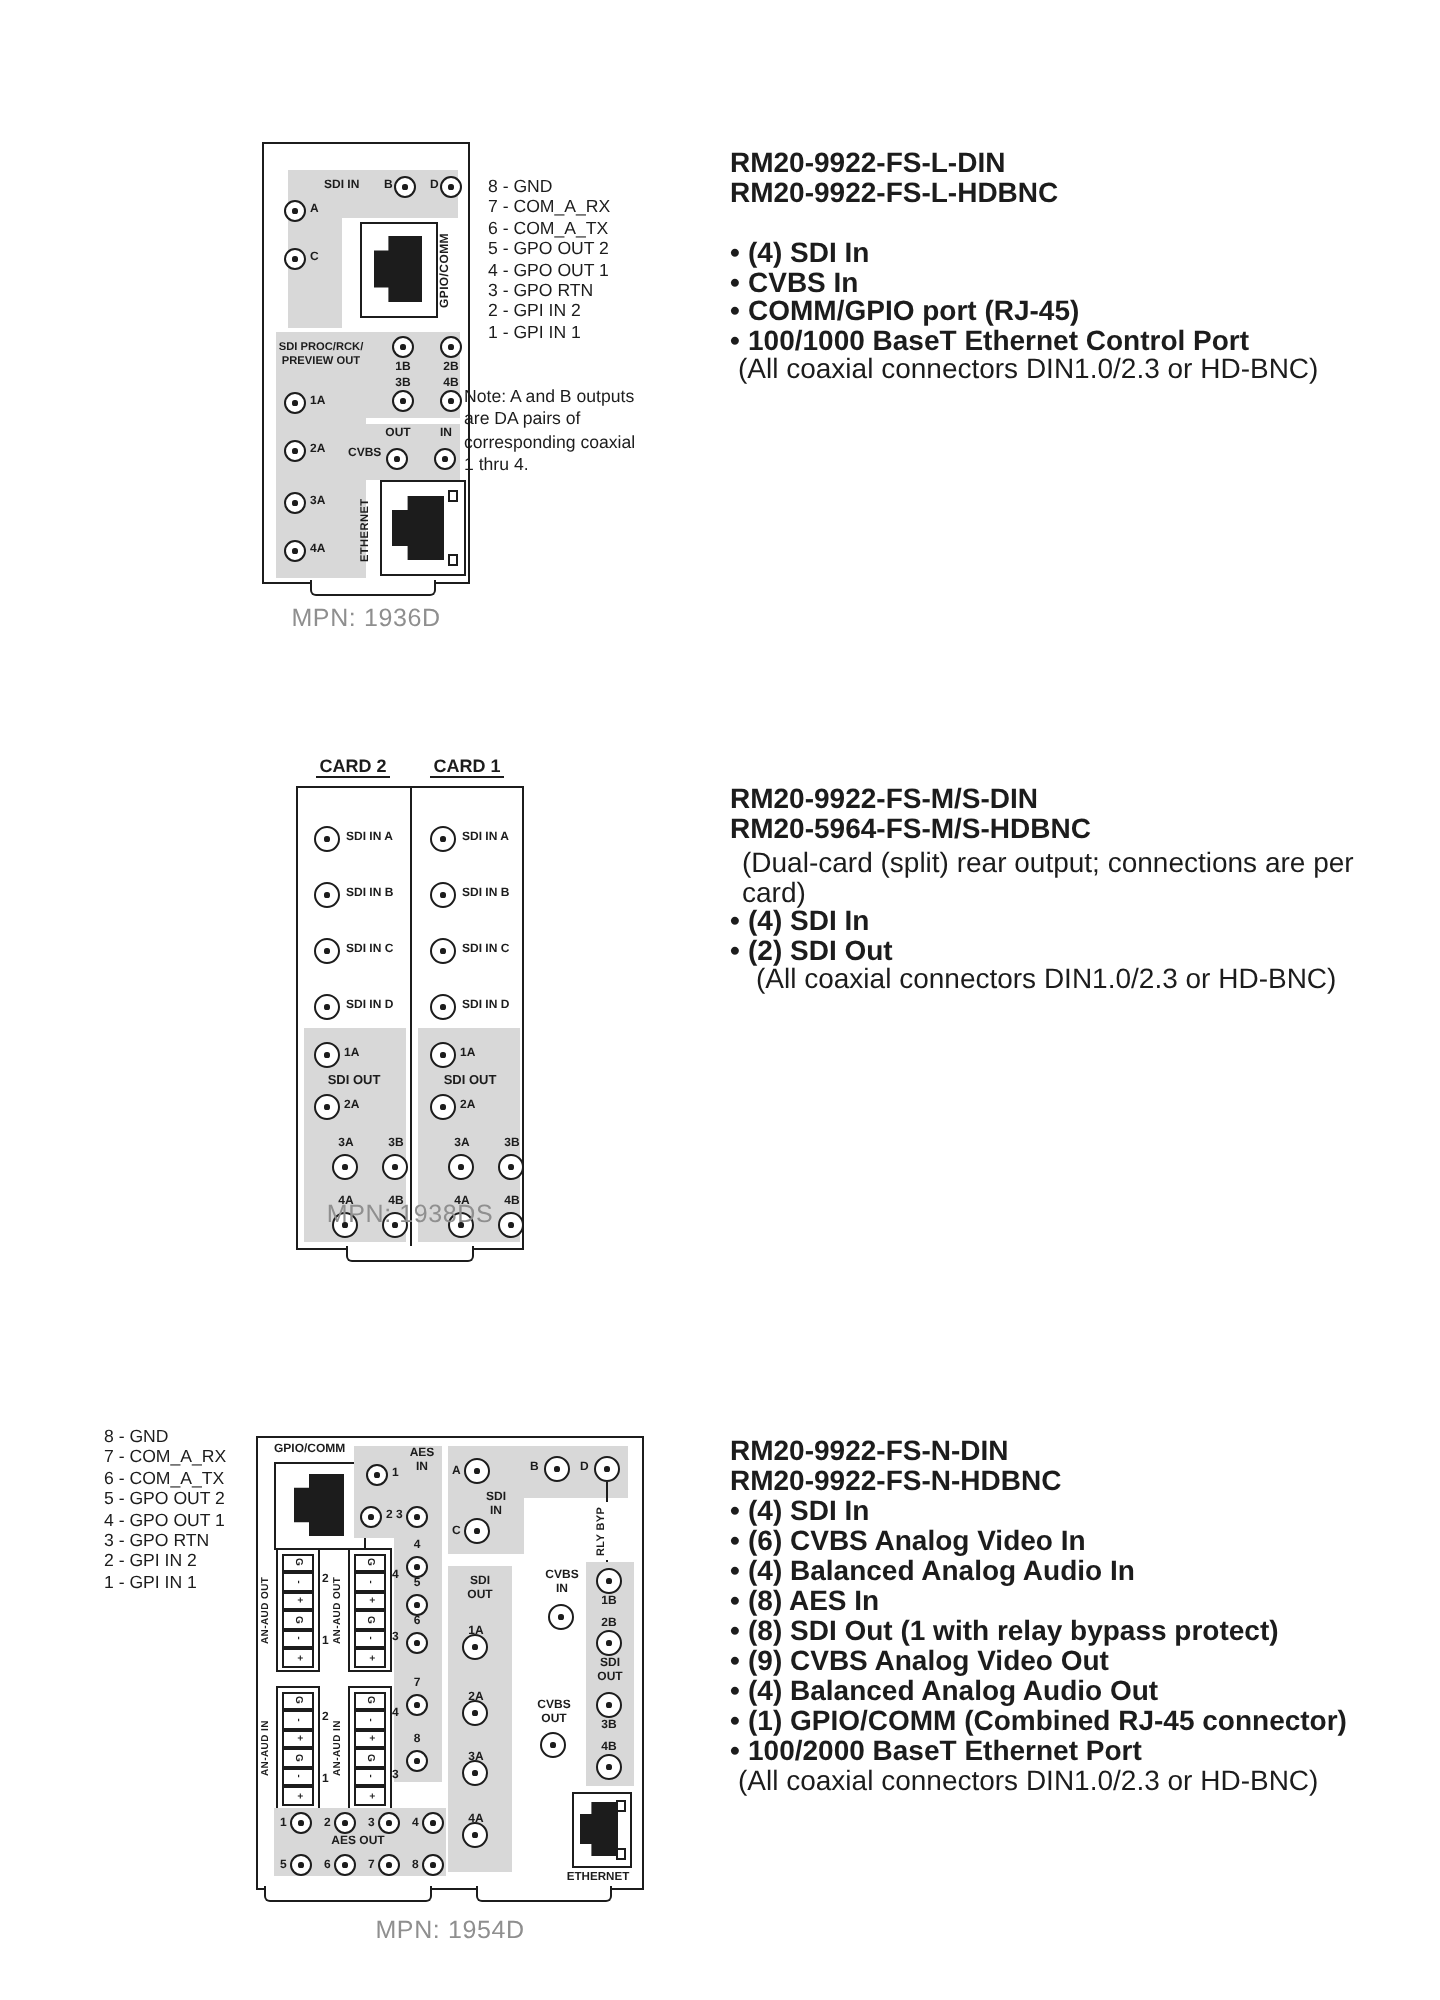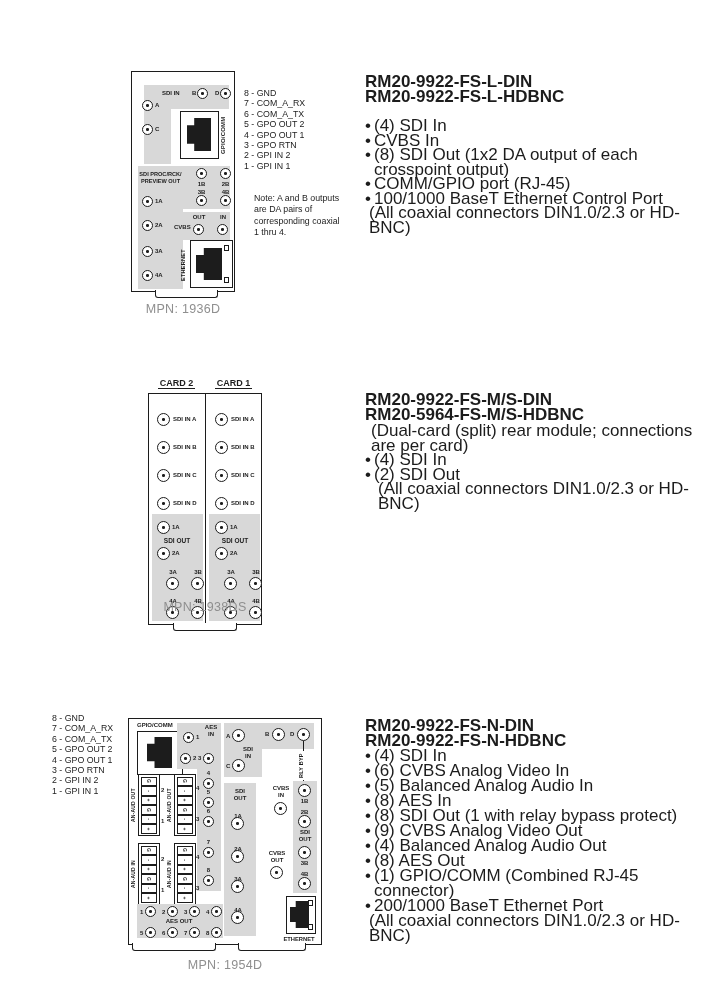--- a/index.html
+++ b/index.html
@@ -19,25 +19,25 @@
       font-weight:bold;line-height:1;text-align:center;letter-spacing:.2px;white-space:nowrap;}
   .box{position:absolute;background:#fff;border:1.6px solid #1c1c1c;box-sizing:border-box;}
   .jack{position:absolute;background:#1c1c1c;
       clip-path:polygon(0 22%,30% 22%,30% 0,100% 0,100% 100%,30% 100%,30% 78%,0 78%);}
   .clip{position:absolute;width:5px;height:6px;background:#fff;border:1px solid #1c1c1c;box-sizing:border-box;}
   .tab{position:absolute;background:#fff;border:1.6px solid #1c1c1c;border-top:none;
       box-sizing:border-box;height:8px;border-radius:0 0 3px 3px;}
   .mpn{position:absolute;color:#8f8f8f;font-size:12.5px;text-align:center;letter-spacing:.3px;line-height:14px;}
   .pins{position:absolute;font-size:8.8px;line-height:10.4px;white-space:nowrap;}
   .note{position:absolute;font-size:8.8px;line-height:11.4px;width:120px;}
-  .txt{position:absolute;width:345px;font-size:17px;}
+  .txt{position:absolute;width:345px;font-size:14px;}
   .txt .t{font-weight:bold;line-height:15px;}
   .list{line-height:14.5px;}
   .list3{line-height:15px;}
-  .bl{padding-left:9px;position:relative;}
+  .bl{padding-left:9px;position:relative;font-weight:bold;}
   .bl::before{content:"\2022";position:absolute;left:0;}
   .fn{padding-left:4px;}
   .fn2{padding-left:6px;}
   .fn3{padding-left:13px;}
   .hdr{position:absolute;width:57px;text-align:center;font-size:9px;font-weight:bold;}
   .hdr span{border-bottom:1.2px solid #1c1c1c;padding:0 2px;}
   .card{position:absolute;top:0;width:56px;height:100%;}
   .vdiv{position:absolute;background:#1c1c1c;width:1.4px;top:0;height:100%;}
   .tblock{position:absolute;width:22px;height:62px;border:1.5px solid #1c1c1c;box-sizing:border-box;
       padding:1.5px 2px;display:flex;flex-direction:column;justify-content:space-between;background:#fff;}
@@ -110,34 +110,33 @@
   <div class="pins" style="left:244px;top:88px;">
     <div>8 - GND</div>
       <div>7 - COM_A_RX</div>
       <div>6 - COM_A_TX</div>
     <div>5 - GPO OUT 2</div>
       <div>4 - GPO OUT 1</div>
       <div>3 - GPO RTN</div>
     <div>2 - GPI IN 2</div>
       <div>1 - GPI IN 1</div>
   </div>
-  <div class="note" style="left:254px;top:193px;">
+  <div class="note" style="left:232px;top:193px;">
     <div>Note: A and B outputs</div>
       <div>are DA pairs of</div>
     <div>corresponding coaxial</div>
       <div>1 thru 4.</div>
   </div>
 
   <div class="txt" style="left:365px;top:74px;">
     <div class="t">RM20-9922-FS-L-DIN</div>
     <div class="t">RM20-9922-FS-L-HDBNC</div>
     <div class="list" style="margin-top:15px;">
       <div class="bl">(4) SDI In</div>
       <div class="bl">CVBS In</div>
-      <div class="bl">(8) SDI Out (1x2 DA output of each crosspoint output)</div>
       <div class="bl">COMM/GPIO port (RJ-45)</div>
       <div class="bl">100/1000 BaseT Ethernet Control Port</div>
       <div class="fn">(All coaxial connectors DIN1.0/2.3 or HD-BNC)</div>
     </div>
   </div>
 
   <div class="hdr" style="left:148px;top:378px;"><span>CARD 2</span></div>
   <div class="hdr" style="left:205px;top:378px;"><span>CARD 1</span></div>
 
   <div class="panel" style="left:148px;top:393px;width:114px;height:232px;">
@@ -193,21 +192,21 @@
       <div class="cn lg" style="left:42px;top:212px;"></div>
     </div>
   </div>
   <div class="tab" style="left:173px;top:623px;width:64px;"></div>
   <div class="mpn" style="left:148px;top:600px;width:114px;">MPN: 1938DS</div>
 
   <div class="txt" style="left:365px;top:392px;">
     <div class="t">RM20-9922-FS-M/S-DIN</div>
     <div class="t">RM20-5964-FS-M/S-HDBNC</div>
     <div class="list" style="margin-top:2px;">
-      <div class="fn2">(Dual-card (split) rear module; connections are per card)</div>
+      <div class="fn2">(Dual-card (split) rear output; connections are per card)</div>
       <div class="bl">(4) SDI In</div>
       <div class="bl">(2) SDI Out</div>
       <div class="fn3">(All coaxial connectors DIN1.0/2.3 or HD-BNC)</div>
     </div>
   </div>
 
   <div class="pins" style="left:52px;top:713px;">
     <div>8 - GND</div>
       <div>7 - COM_A_RX</div>
       <div>6 - COM_A_TX</div>
@@ -428,25 +427,24 @@
   <div class="tab" style="left:132px;top:943px;width:84px;"></div>
   <div class="tab" style="left:238px;top:943px;width:68px;"></div>
   <div class="mpn" style="left:128px;top:958px;width:194px;">MPN: 1954D</div>
 
   <div class="txt" style="left:365px;top:718px;">
     <div class="t">RM20-9922-FS-N-DIN</div>
     <div class="t">RM20-9922-FS-N-HDBNC</div>
     <div class="list3">
       <div class="bl">(4) SDI In</div>
       <div class="bl">(6) CVBS Analog Video In</div>
-      <div class="bl">(5) Balanced Analog Audio In</div>
+      <div class="bl">(4) Balanced Analog Audio In</div>
       <div class="bl">(8) AES In</div>
       <div class="bl">(8) SDI Out (1 with relay bypass protect)</div>
       <div class="bl">(9) CVBS Analog Video Out</div>
       <div class="bl">(4) Balanced Analog Audio Out</div>
-      <div class="bl">(8) AES Out</div>
       <div class="bl">(1) GPIO/COMM (Combined RJ-45 connector)</div>
-      <div class="bl">200/1000 BaseT Ethernet Port</div>
+      <div class="bl">100/2000 BaseT Ethernet Port</div>
       <div class="fn">(All coaxial connectors DIN1.0/2.3 or HD-BNC)</div>
     </div>
   </div>
 
 </div>
 
 </body></html>

